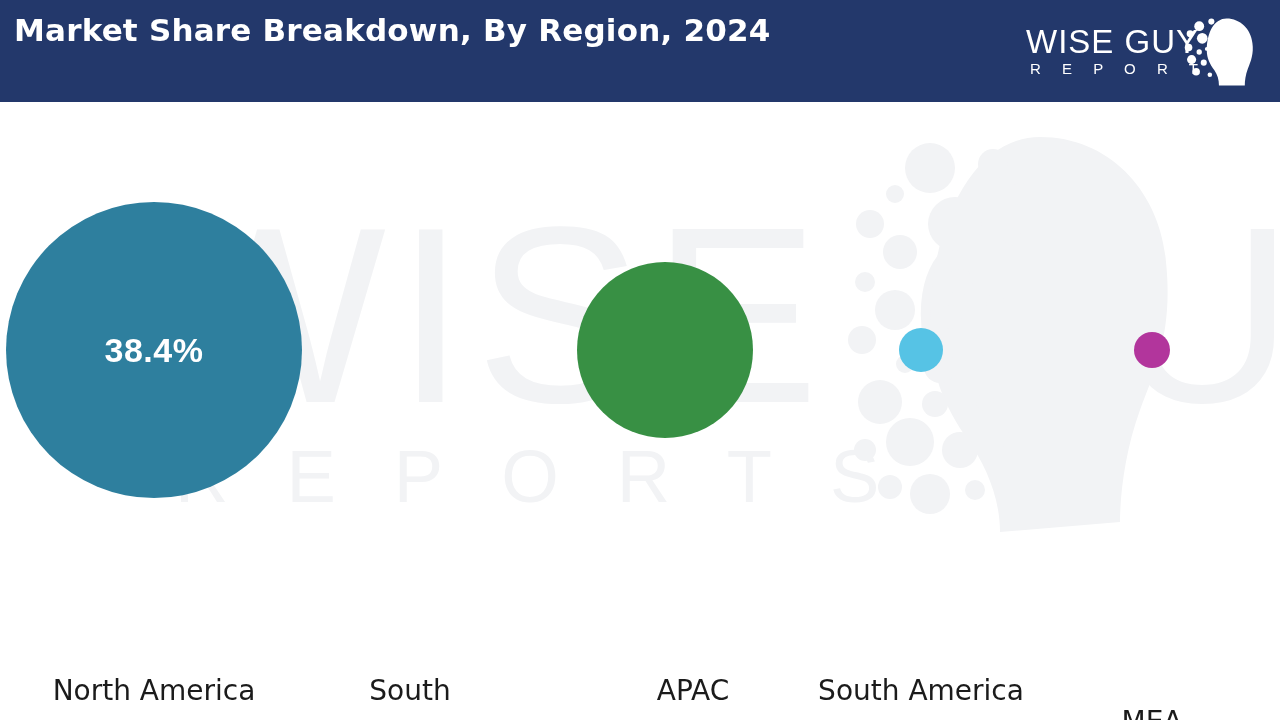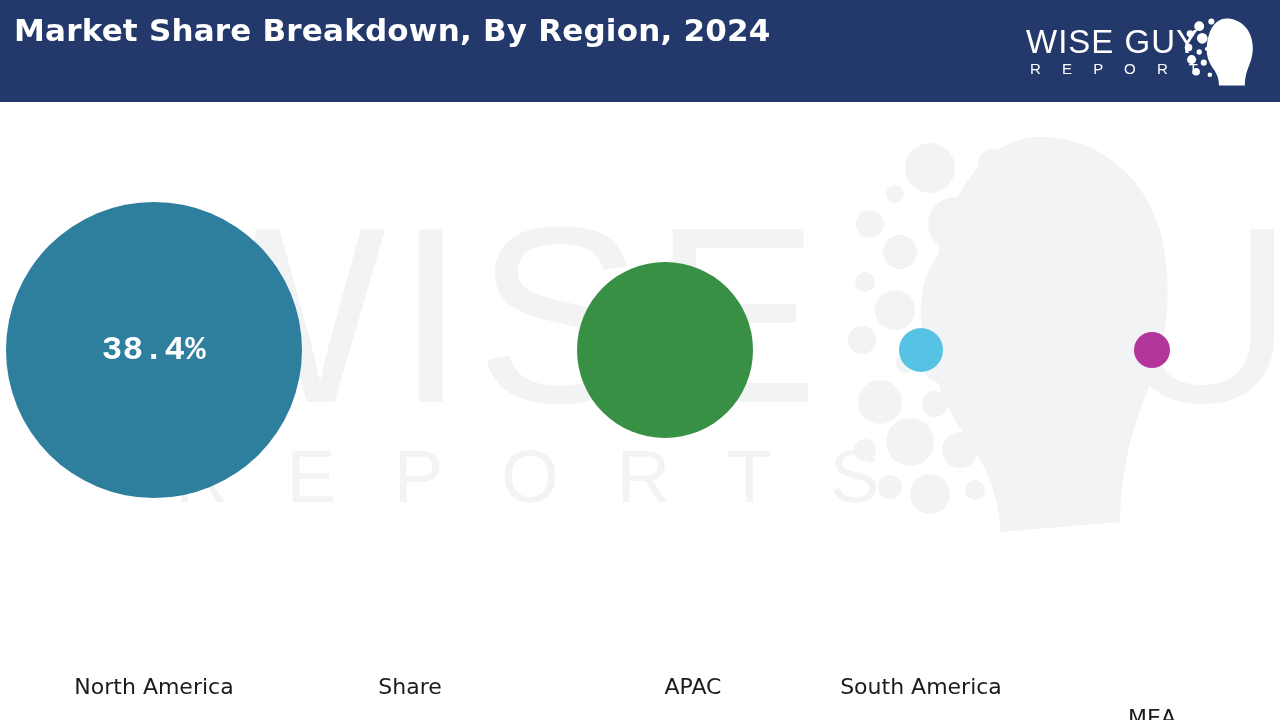--- a/index.html
+++ b/index.html
@@ -105,35 +105,35 @@
   .bubble {
     position: absolute;
     border-radius: 50%;
     display: flex;
     align-items: center;
     justify-content: center;
   }
   .bubble-value {
     color: #ffffff;
     font-weight: bold;
-    font-family: Liberation Mono, monospace;
+    font-family: Liberation Sans, sans-serif;
     white-space: nowrap;
     letter-spacing: 0.5px;
   }
   .axis-labels {
     position: absolute;
     left: 0;
     top: 560px;
     width: 1280px;
     height: 58px;
   }
   .axis-label {
     position: absolute;
     top: 12px;
-    font-size: 22px;
+    font-size: 28px;
     color: #1b1b1b;
     font-family: "DejaVu Sans", sans-serif;
     white-space: nowrap;
     transform: translateX(-50%);
   }
 </style>
 </head>
 <body>
 
 <div id="page">
@@ -213,20 +213,20 @@
         <span class="bubble-value" style="font-size:12px;"></span>
       </div>
 
       <div class="bubble" style="left:1134px; top:230px; width:36px; height:36px; background:#b2359c;">
         <span class="bubble-value" style="font-size:12px;"></span>
       </div>
     </div>
 
     <div class="axis-labels">
       <div class="axis-label" style="left:154px;">North America</div>
-      <div class="axis-label" style="left:410px;">Share</div>
+      <div class="axis-label" style="left:410px;">South</div>
       <div class="axis-label" style="left:693px;text-align:right;">APAC</div>
       <div class="axis-label" style="left:921px;">South America</div>
       <div class="axis-label" style="left:1152px;margin-top:31px;">MEA</div>
     </div>
 
   </div>
 </div>
 
 </body></html>

